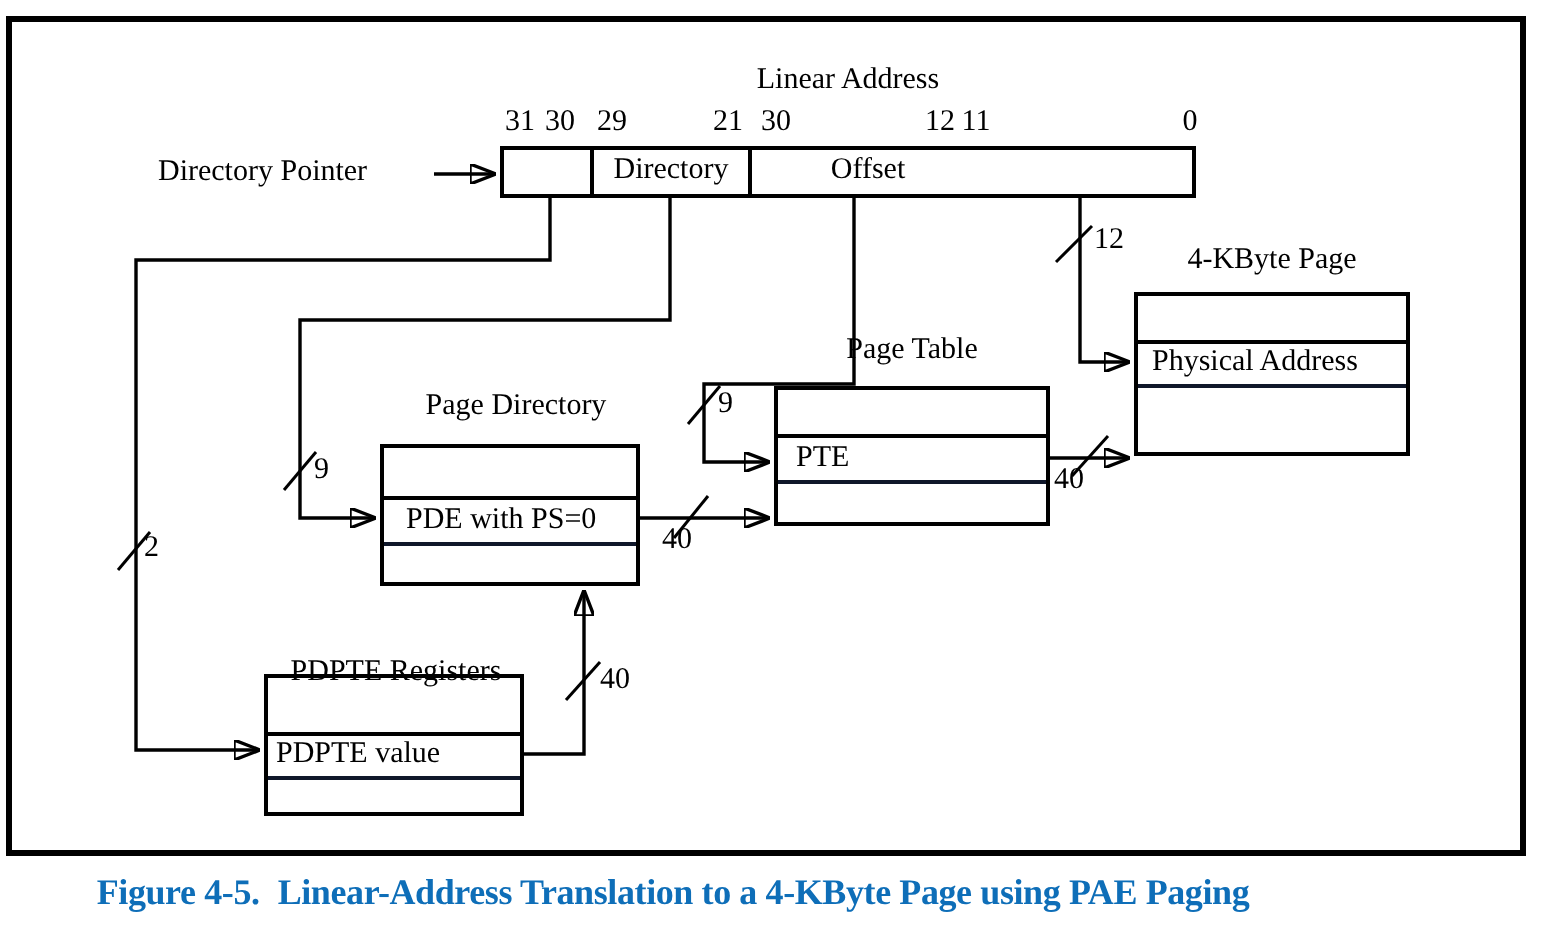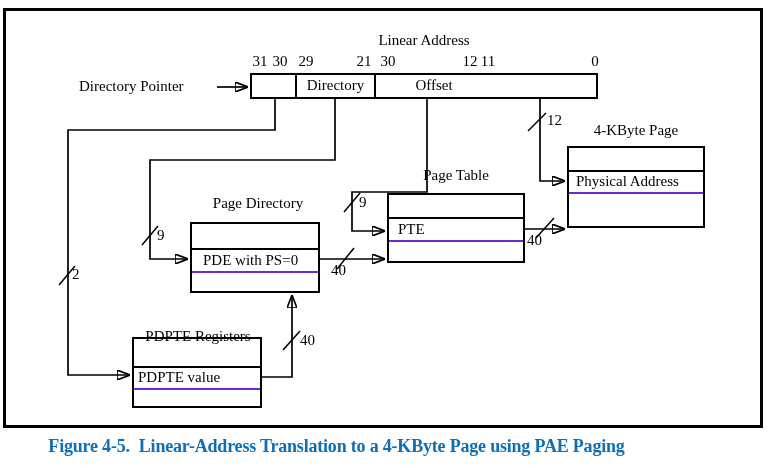--- a/index.html
+++ b/index.html
@@ -40,21 +40,21 @@
   .la-seg.b { border-left: 2px solid #000; }
   .w1 { width: 43px; } .w2s { width: 79px; } .w3 { width: 104px; } .w4 { width: 118px; }
 
   
   .ebox {
     position: absolute;
     border: 2px solid #000; box-sizing: border-box;
     display: flex; flex-direction: column;
   }
   .erow { box-sizing: border-box; font-size: 15px; }
-  .erow.mid { border-top: 2px solid #000; border-bottom: 2px solid #6d28d9; }
+  .erow.mid { border-top: 2px solid #000; border-bottom: 2px solid #0f172a; }
 
   .pd-box   { left: 190px; top: 222px; width: 130px; height: 71px; }
   .pd-r1 { height: 24px; } .pd-r2 { height: 25px; line-height: 20px; padding-left: 11px; } .pd-r3 { height: 18px; }
 
   .pt-box   { left: 387px; top: 193px; width: 138px; height: 70px; }
   .pt-r1 { height: 22px; } .pt-r2 { height: 25px; line-height: 20px; padding-left: 9px; } .pt-r3 { height: 19px; }
 
   .pdpte-box{ left: 132px; top: 337px; width: 130px; height: 71px; }
   .pp-r1 { height: 27px; } .pp-r2 { height: 24px; line-height: 19px; padding-left: 4px; } .pp-r3 { height: 16px; }
 

